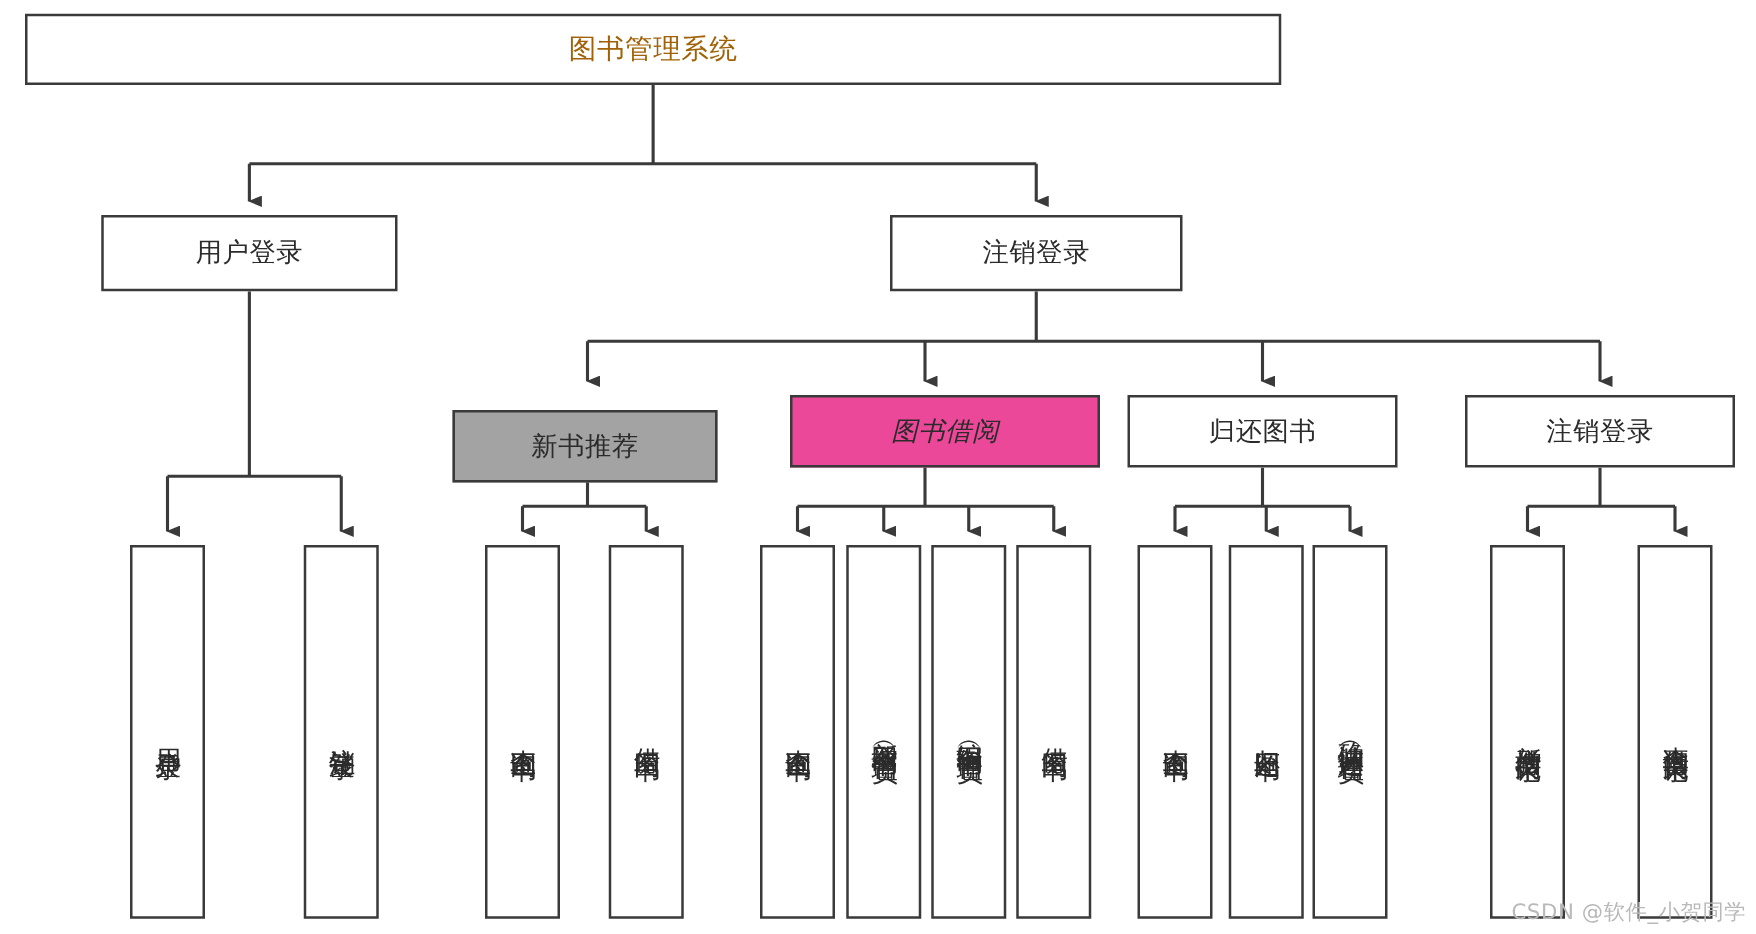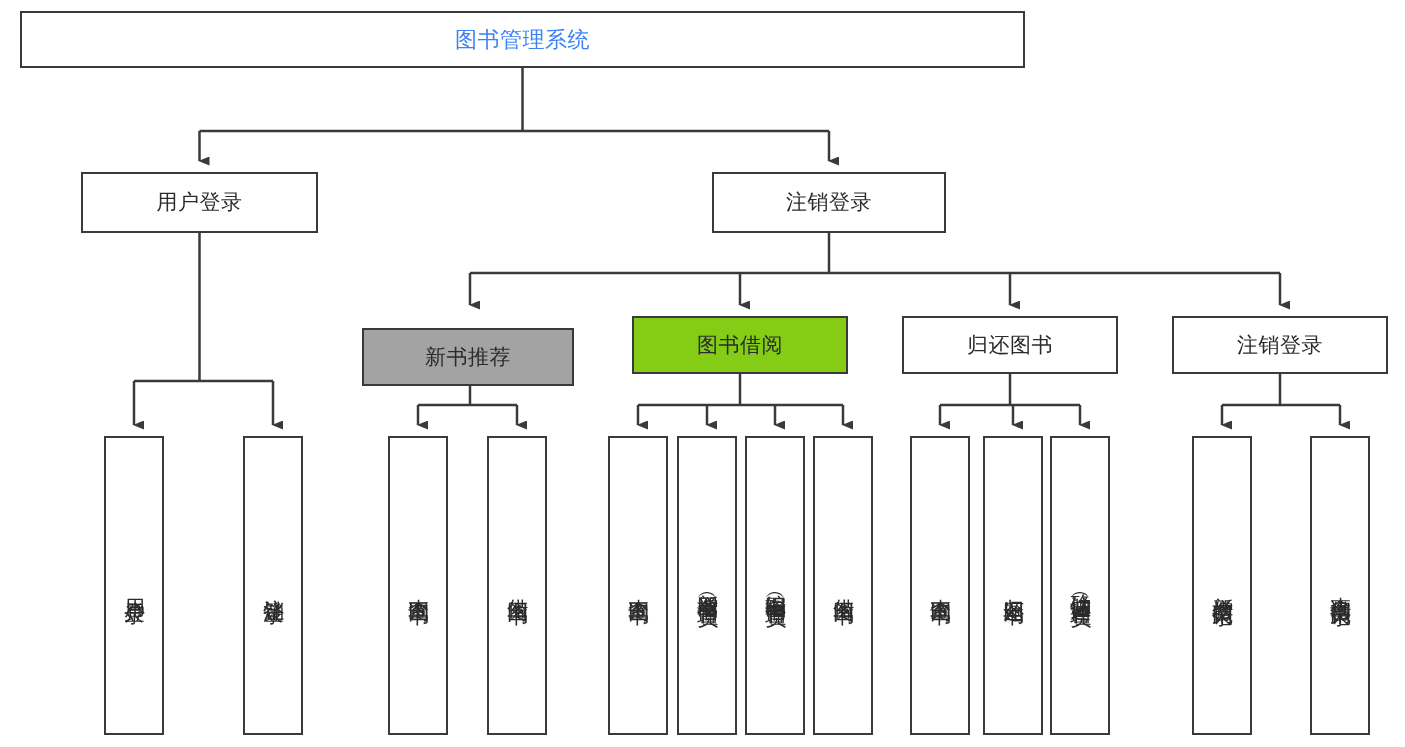--- a/index.html
+++ b/index.html
@@ -114,32 +114,32 @@
         <path d="M1080,405 L1080,425" marker-end="url(#arrow-head)"></path>
         <path d="M1280,374 L1280,405"></path>
         <path d="M1222,405 L1340,405"></path>
         <path d="M1222,405 L1222,425" marker-end="url(#arrow-head)"></path>
         <path d="M1340,405 L1340,425" marker-end="url(#arrow-head)"></path>
       </g>
   </svg>
 
   <div id="node-layer">
       <div class="node horizontal root" style="left: 20px; top: 11px; width: 1005px; height: 57px; border-color: rgb(58, 58, 58); background: rgb(255, 255, 255);">
-        <span class="node-label" style="color: #3b82f6;">图书管理系统</span>
+        <span class="node-label" style="color: #a16207;">图书管理系统</span>
       </div>
       <div class="node horizontal" style="left: 81px; top: 172px; width: 237px; height: 61px; border-color: rgb(58, 58, 58); background: rgb(255, 255, 255);">
         <span class="node-label" style="color: rgb(43, 43, 43);">用户登录</span>
       </div>
       <div class="node horizontal" style="left: 712px; top: 172px; width: 234px; height: 61px; border-color: rgb(58, 58, 58); background: rgb(255, 255, 255);">
         <span class="node-label" style="color: rgb(43, 43, 43);">注销登录</span>
       </div>
       <div class="node horizontal" style="left: 362px; top: 328px; width: 212px; height: 58px; border-color: rgb(58, 58, 58); background: #a3a3a3;">
         <span class="node-label" style="color: rgb(43, 43, 43);">新书推荐</span>
       </div>
-      <div class="node horizontal" style="left: 632px; top: 316px; width: 216px; height: 58px; border-color: rgb(58, 58, 58); background: #84cc16;">
+      <div class="node horizontal" style="left: 632px; top: 316px; width: 248px; height: 58px; border-color: rgb(58, 58, 58); background: #ec4899; font-style: italic;">
         <span class="node-label" style="color: rgb(43, 43, 43);">图书借阅</span>
       </div>
       <div class="node horizontal" style="left: 902px; top: 316px; width: 216px; height: 58px; border-color: rgb(58, 58, 58); background: rgb(255, 255, 255);">
         <span class="node-label" style="color: rgb(43, 43, 43);">归还图书</span>
       </div>
       <div class="node horizontal" style="left: 1172px; top: 316px; width: 216px; height: 58px; border-color: rgb(58, 58, 58); background: rgb(255, 255, 255);">
         <span class="node-label" style="color: rgb(43, 43, 43);">注销登录</span>
       </div>
       <div class="node vertical" style="left: 104px; top: 436px; width: 60px; height: 299px; border-color: rgb(58, 58, 58); background: rgb(255, 255, 255);">
         <span class="node-label" style="color: rgb(43, 43, 43);">用户登录</span>
@@ -175,13 +175,14 @@
         <span class="node-label" style="color: rgb(43, 43, 43);">确认归还（管理员）</span>
       </div>
       <div class="node vertical" style="left: 1192px; top: 436px; width: 60px; height: 299px; border-color: rgb(58, 58, 58); background: rgb(255, 255, 255);">
         <span class="node-label" style="color: rgb(43, 43, 43);">新增借阅记录</span>
       </div>
       <div class="node vertical" style="left: 1310px; top: 436px; width: 60px; height: 299px; border-color: rgb(58, 58, 58); background: rgb(255, 255, 255);">
         <span class="node-label" style="color: rgb(43, 43, 43);">查询借阅记录</span>
       </div>
     </div>
 
+  <div id="watermark">CSDN @软件_小贺同学</div>
 </div>
 
 </body></html>

